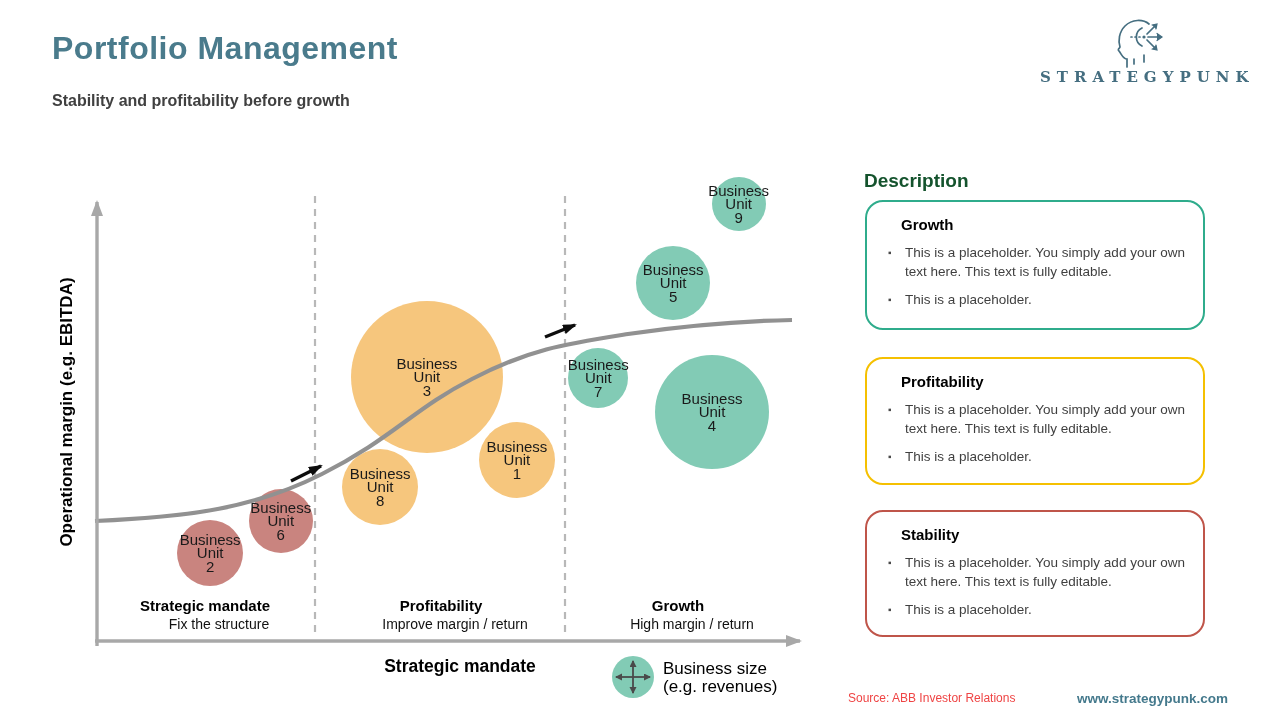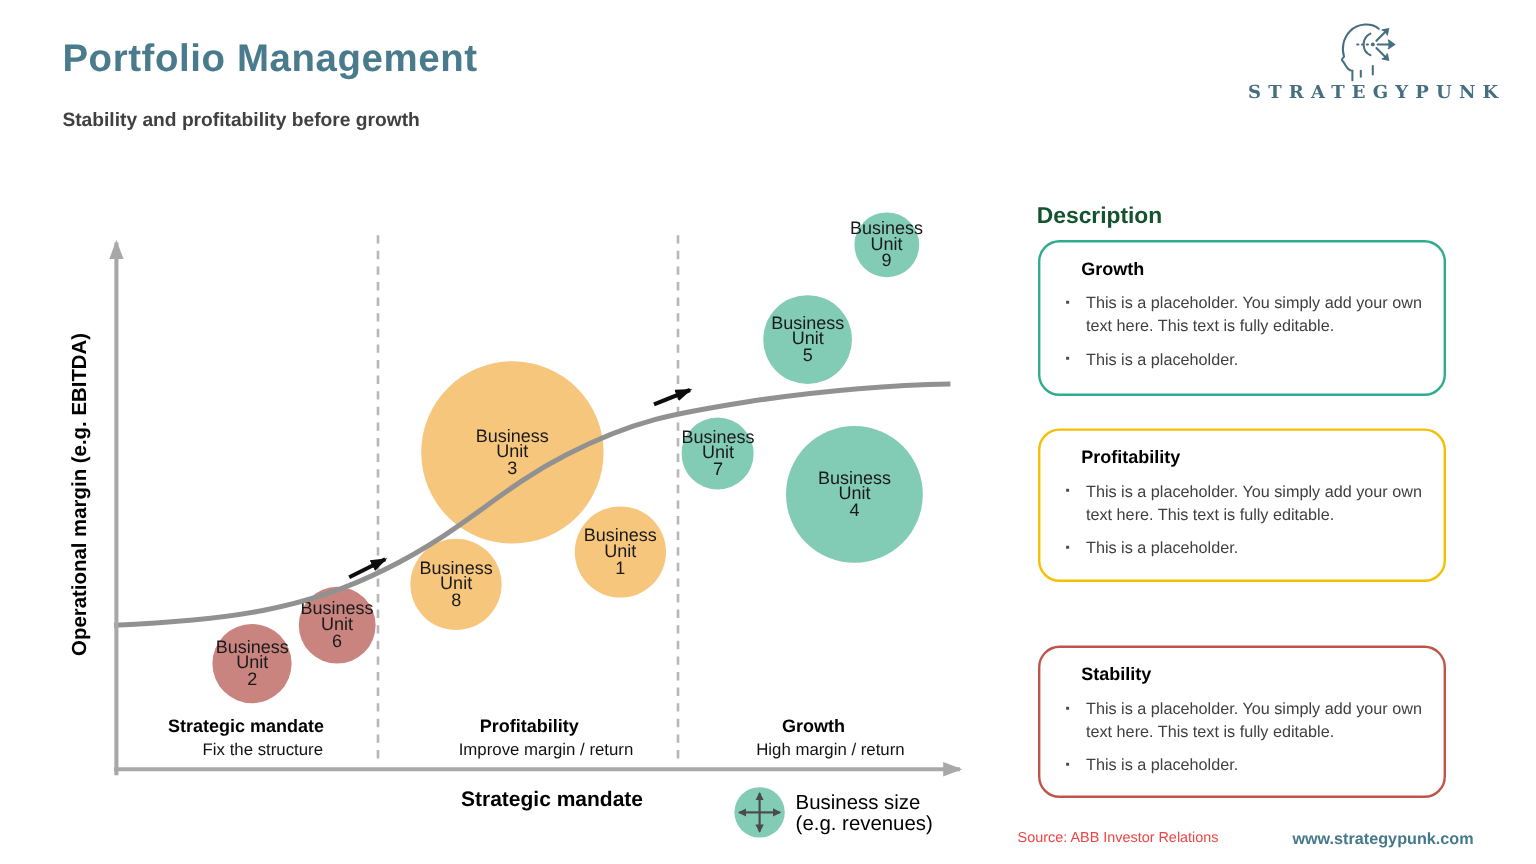--- a/index.html
+++ b/index.html
@@ -53,21 +53,21 @@
   
   .desc-heading {
     position:absolute; left:864px; top:158px; font-size:19px; font-weight:bold; color:#14532d;margin-top:12px;
   }
   .card {
     position:absolute; left:865px; width:296px; border:2px solid #888;
     border-radius:18px; padding:12px 20px 0 20px;
   }
   .card-growth { top:200px; height:114px; }
   .card-profitability { top:357px; height:112px; }
-  .card-stability { top:510px; height:111px;margin-top:28px; }
+  .card-stability { top:510px; height:111px; }
   .card-title { font-size:15px; font-weight:bold; color:#000; margin:2px 0 10px 14px; }
   .card ul { list-style:none; margin:0; padding:0; }
   .card li {
     position:relative; padding-left:18px; width:282px; font-size:13.5px;
     color:#3f3f3f; line-height:19px; margin-bottom:9px;
   }
   .card li::before {
     content:"▪"; position:absolute; left:1px; top:0; font-size:10px; color:#4a4a4a;
   }
   

